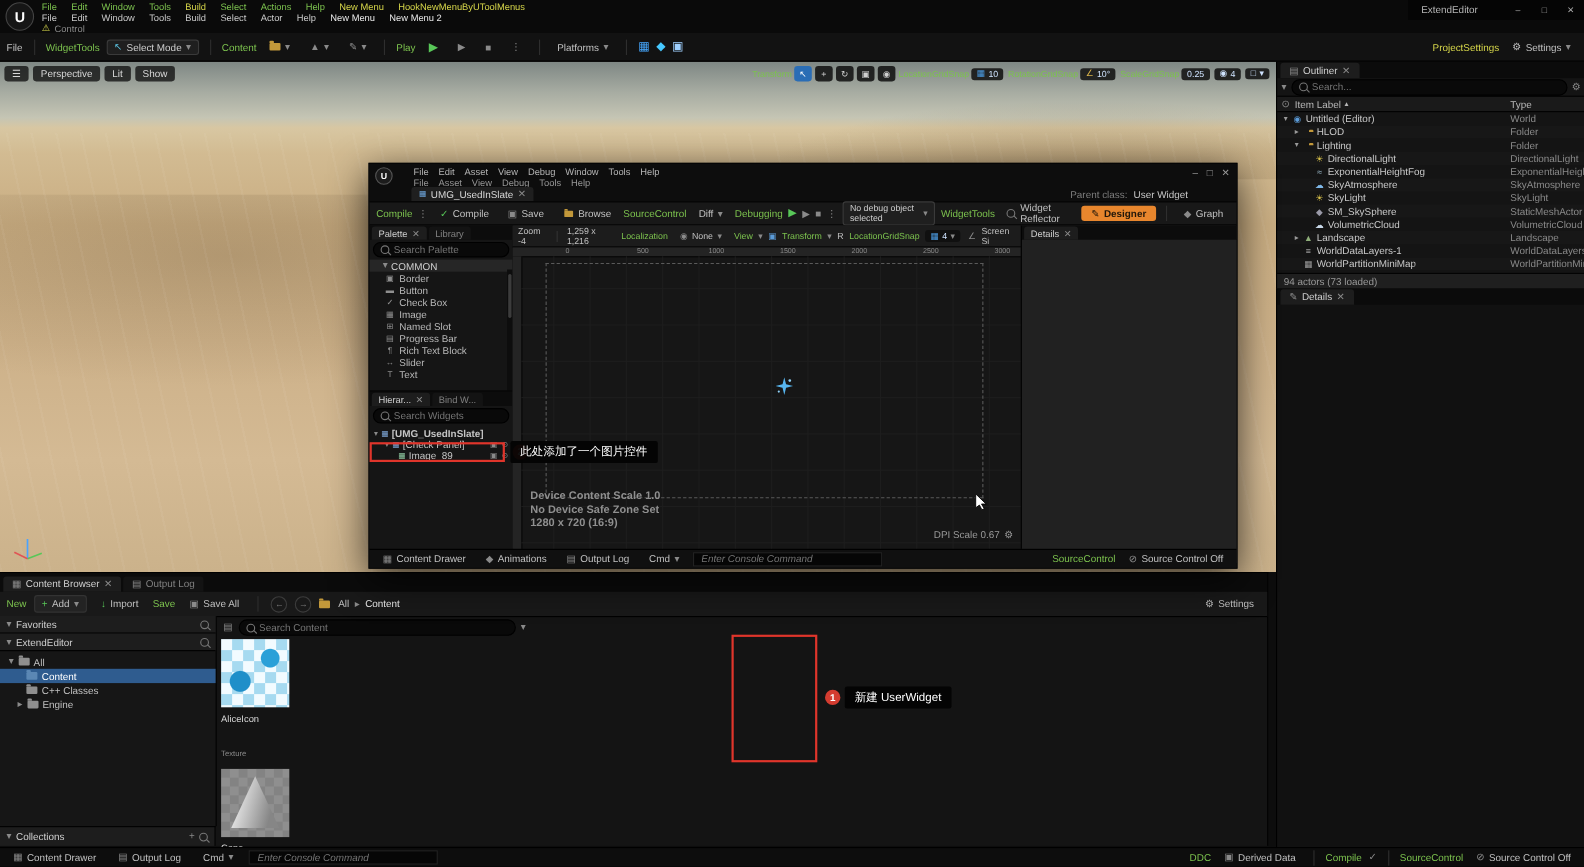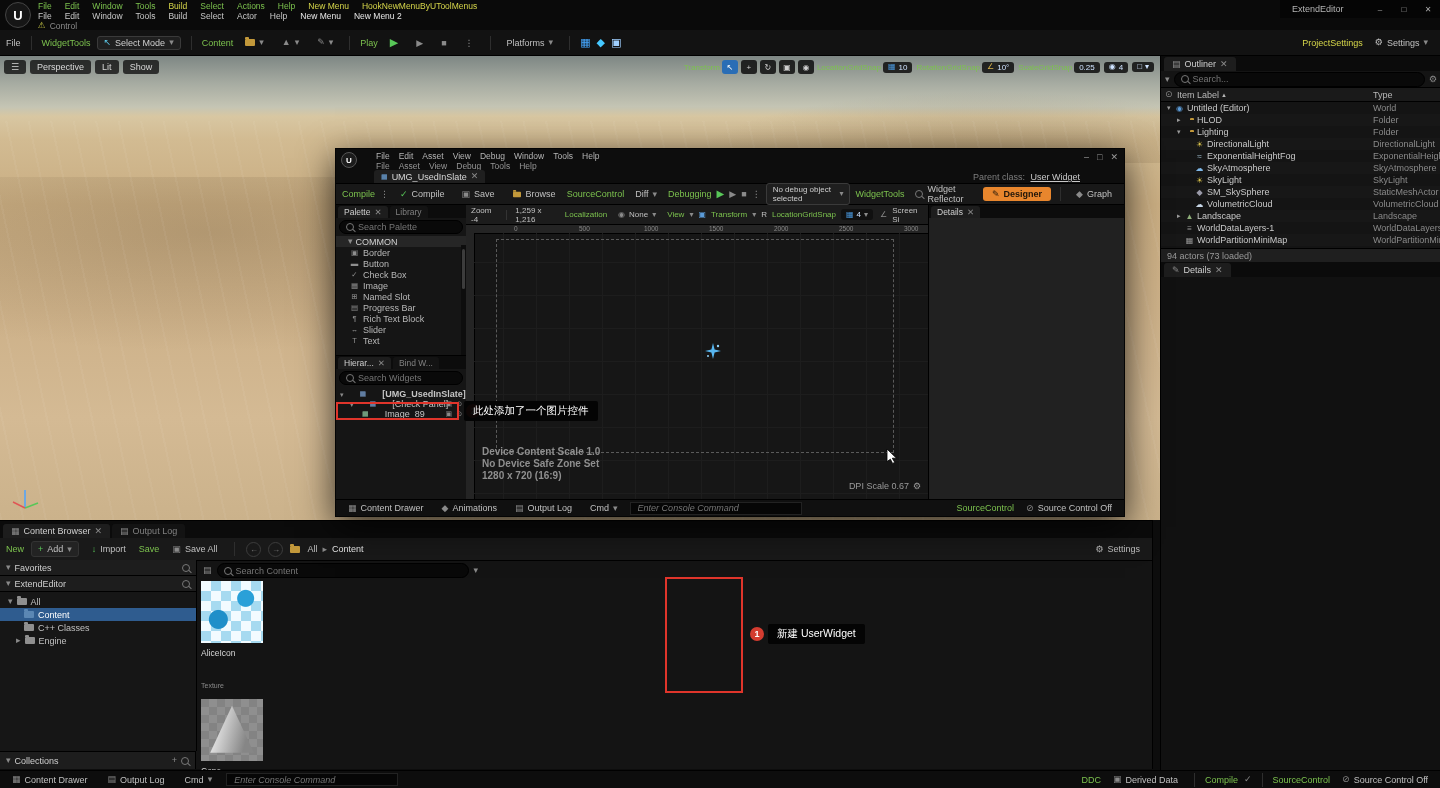--- a/index.html
+++ b/index.html
@@ -80,21 +80,21 @@
   #umg .panels{position:absolute;left:0;top:56px;right:0;bottom:17px;}
   #umg-left{position:absolute;left:0;top:0;width:130px;bottom:0;background:#151515;border-right:1px solid #000;}
   .mini-tabs{display:flex;align-items:flex-end;background:#0c0c0c;height:13px;padding-left:2px;font-size:8.5px;}
   .mini-tabs .tab{padding:1px 6px;text-align:center;}
   .p-search{margin:2px 3px;height:12px;}
   .sect{height:11px;background:#262626;display:flex;align-items:center;padding-left:12px;color:#d0d0d0;gap:3px;}
   .p-item{display:flex;align-items:center;height:11px;padding-left:14px;gap:4px;color:#b8b8b8;}
   .p-item .pi{width:9px;color:#8f8f8f;font-size:7.5px;text-align:center;}
   #pal-scroll{position:absolute;right:0;top:40px;bottom:0;width:5px;background:#0d0d0d;}
   #pal-scroll::after{content:"";position:absolute;top:4px;left:1px;width:3px;height:40px;background:#3c3c3c;border-radius:2px;}
-  .h-row{display:flex;align-items:center;height:10px;gap:16px;color:#c5c5c5;position:relative;}
+  .h-row{display:flex;align-items:center;height:10px;gap:3px;color:#c5c5c5;position:relative;}
   .h-ico{font-size:7px;color:#7fa7d8;}
   .h-eyes{position:absolute;right:4px;display:flex;gap:4px;color:#8a8a8a;font-size:7px;}
   #umg-canvas{position:absolute;left:130px;right:195px;top:0;bottom:0;background:#161616;}
   #cv-toolbar{height:20px;background:#1c1c1c;border-bottom:1px solid #000;display:flex;align-items:center;padding:0 5px;gap:5px;font-size:8px;box-sizing:border-box;}
   #cv-ruler{position:relative;height:8px;background:#242424;border-bottom:1px solid #000;color:#888;font-size:6.5px;}
   #cv-ruler span{position:absolute;top:0;}
   #cv-vruler{position:absolute;left:0;top:28px;bottom:0;width:8px;background:#242424;border-right:1px solid #000;}
   #cv-body{position:absolute;left:8px;right:0;top:28px;bottom:0;overflow:hidden;
     background-image:linear-gradient(#1d1d1d 1px,transparent 1px),linear-gradient(90deg,#1d1d1d 1px,transparent 1px);
     background-size:33px 33px;background-position:-4px -4px;}
@@ -639,21 +639,21 @@
         <span>□</span>
         <span>✕</span>
       </div>
       <div class="asset-tab">
         <span class="icon" style="color:#6fa8e0;font-size:7px">▦</span>
         <span>UMG_UsedInSlate</span>
         <span class="icon dim">✕</span>
       </div>
       <div class="parent">
         <span>Parent class:</span>
-        <span style="color:#c8c8c8;text-decoration:underline;margin-left:3px">User Widget</span>
+        <span style="color:#c8c8c8;margin-left:3px">User Widget</span>
       </div>
     </div>
     <div class="toolbar">
       <span class="g">Compile</span>
       <span class="icon dim">⋮</span>
       <span class="btn">
         <span class="icon" style="color:#58c758">✓</span>
         <span>Compile</span>
       </span>
       <span class="btn">

